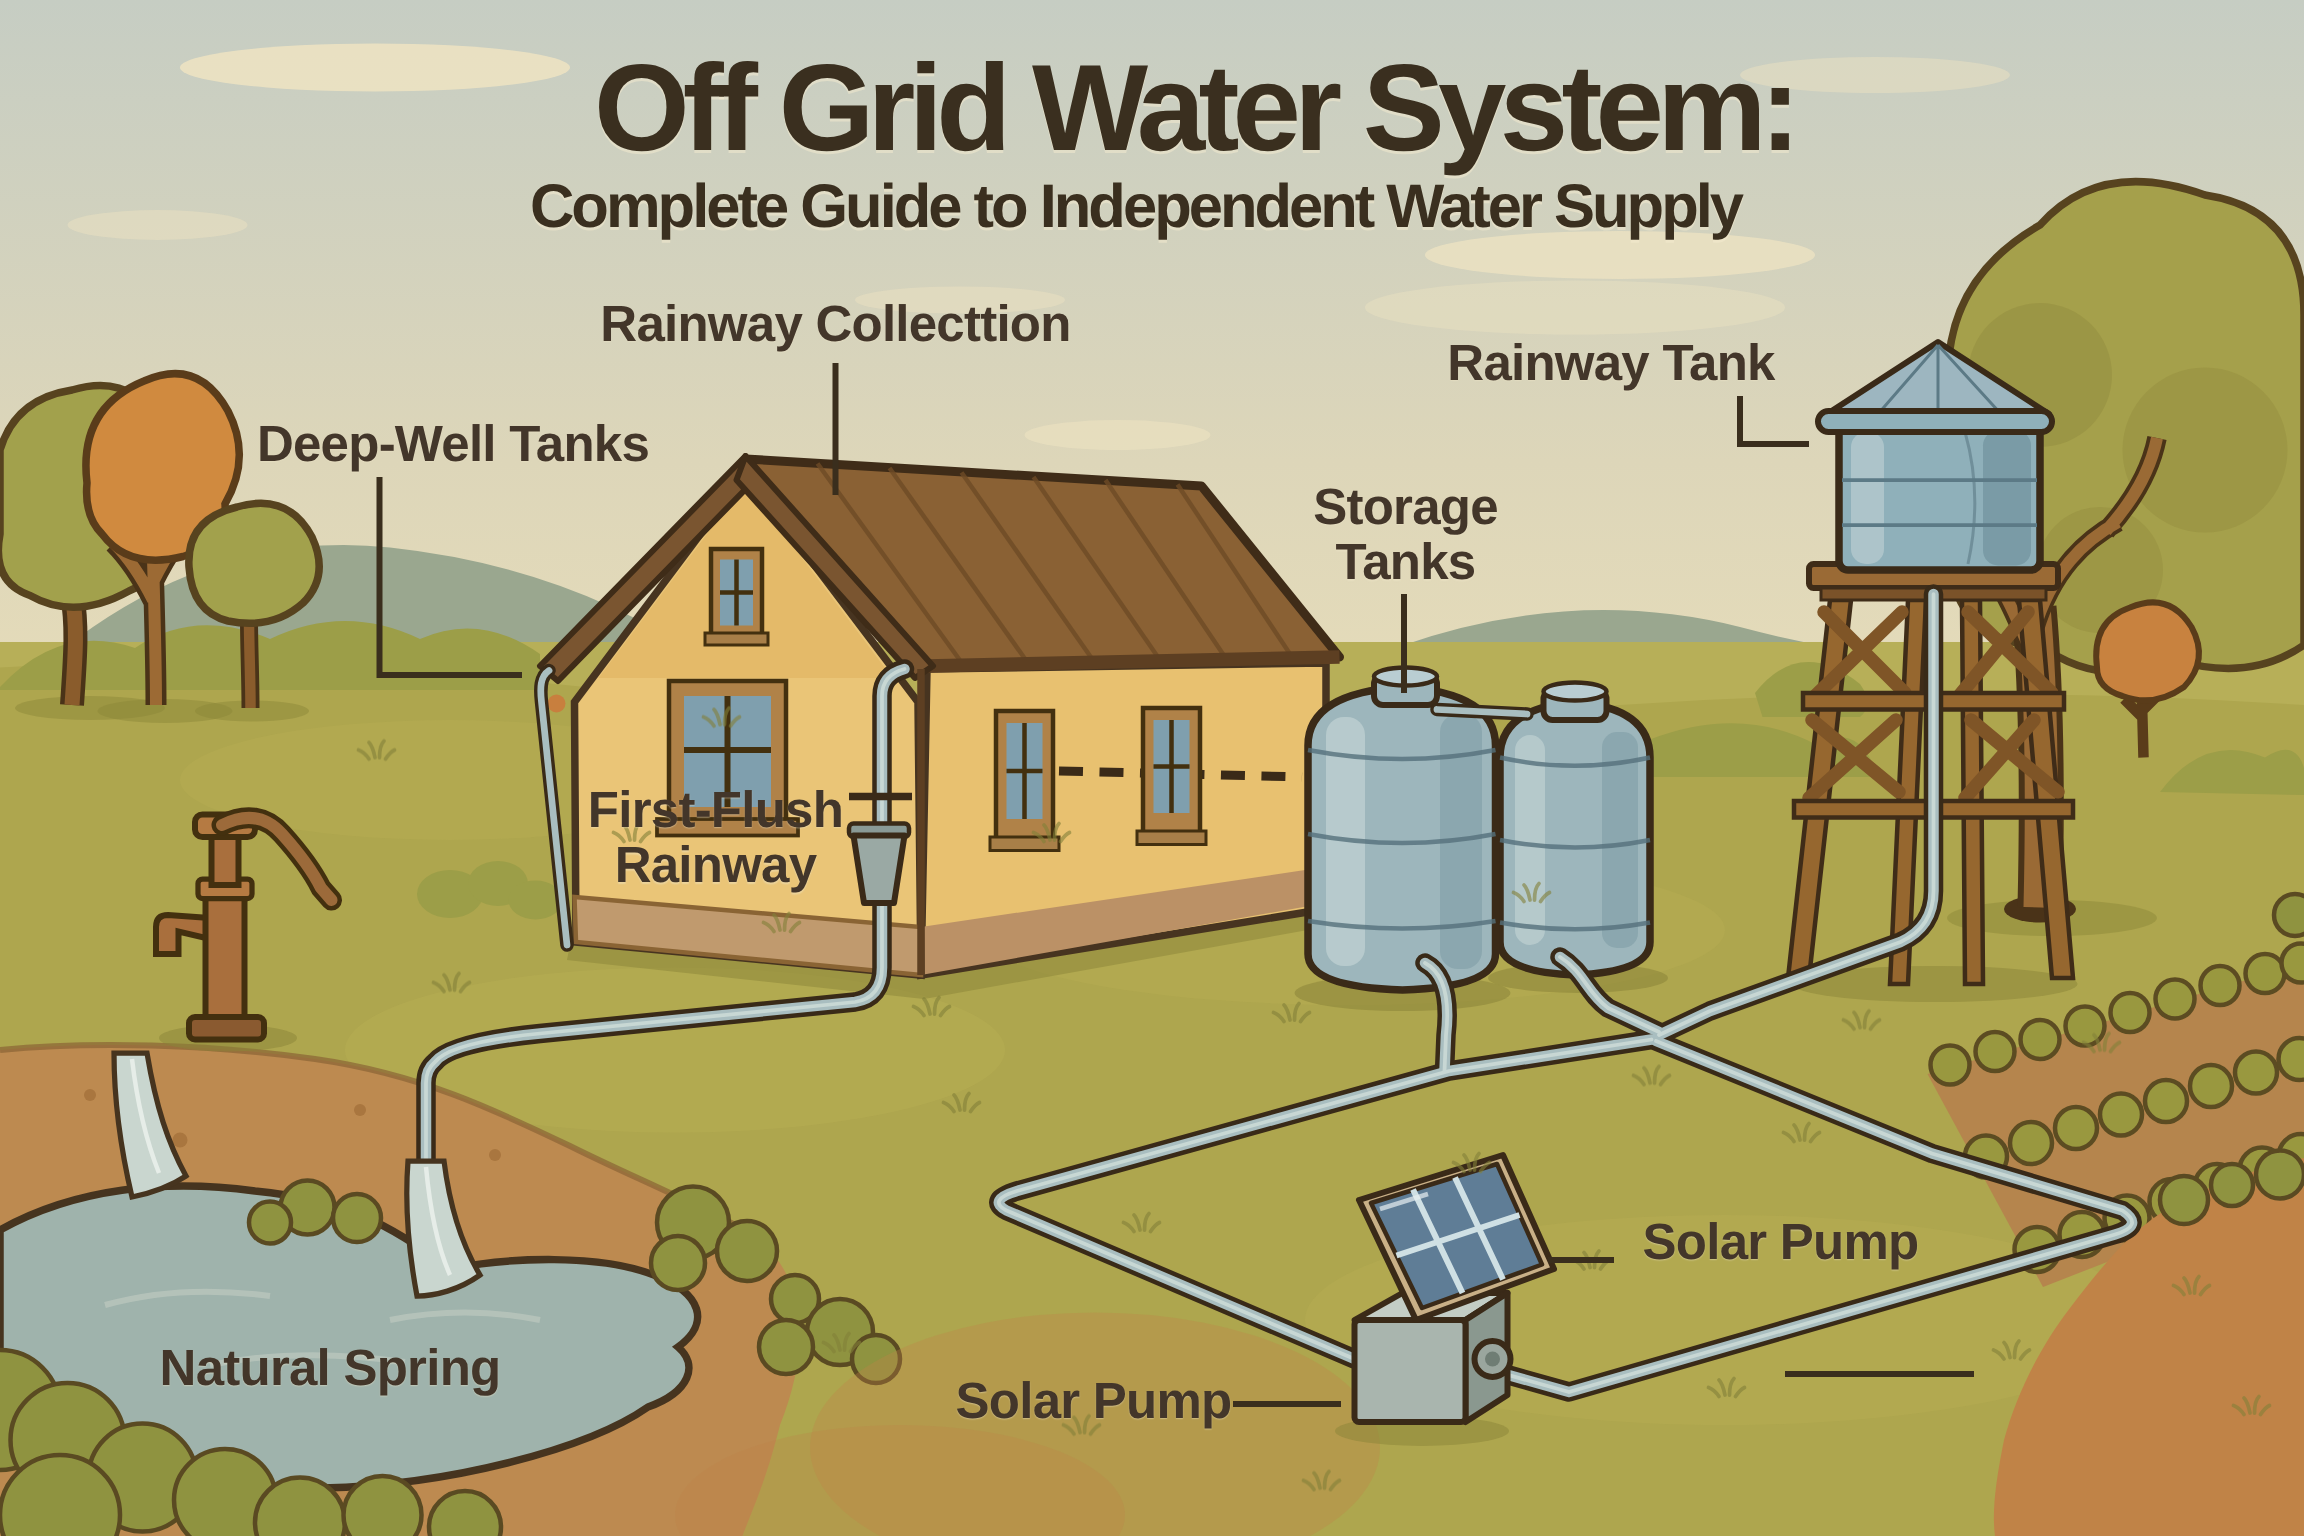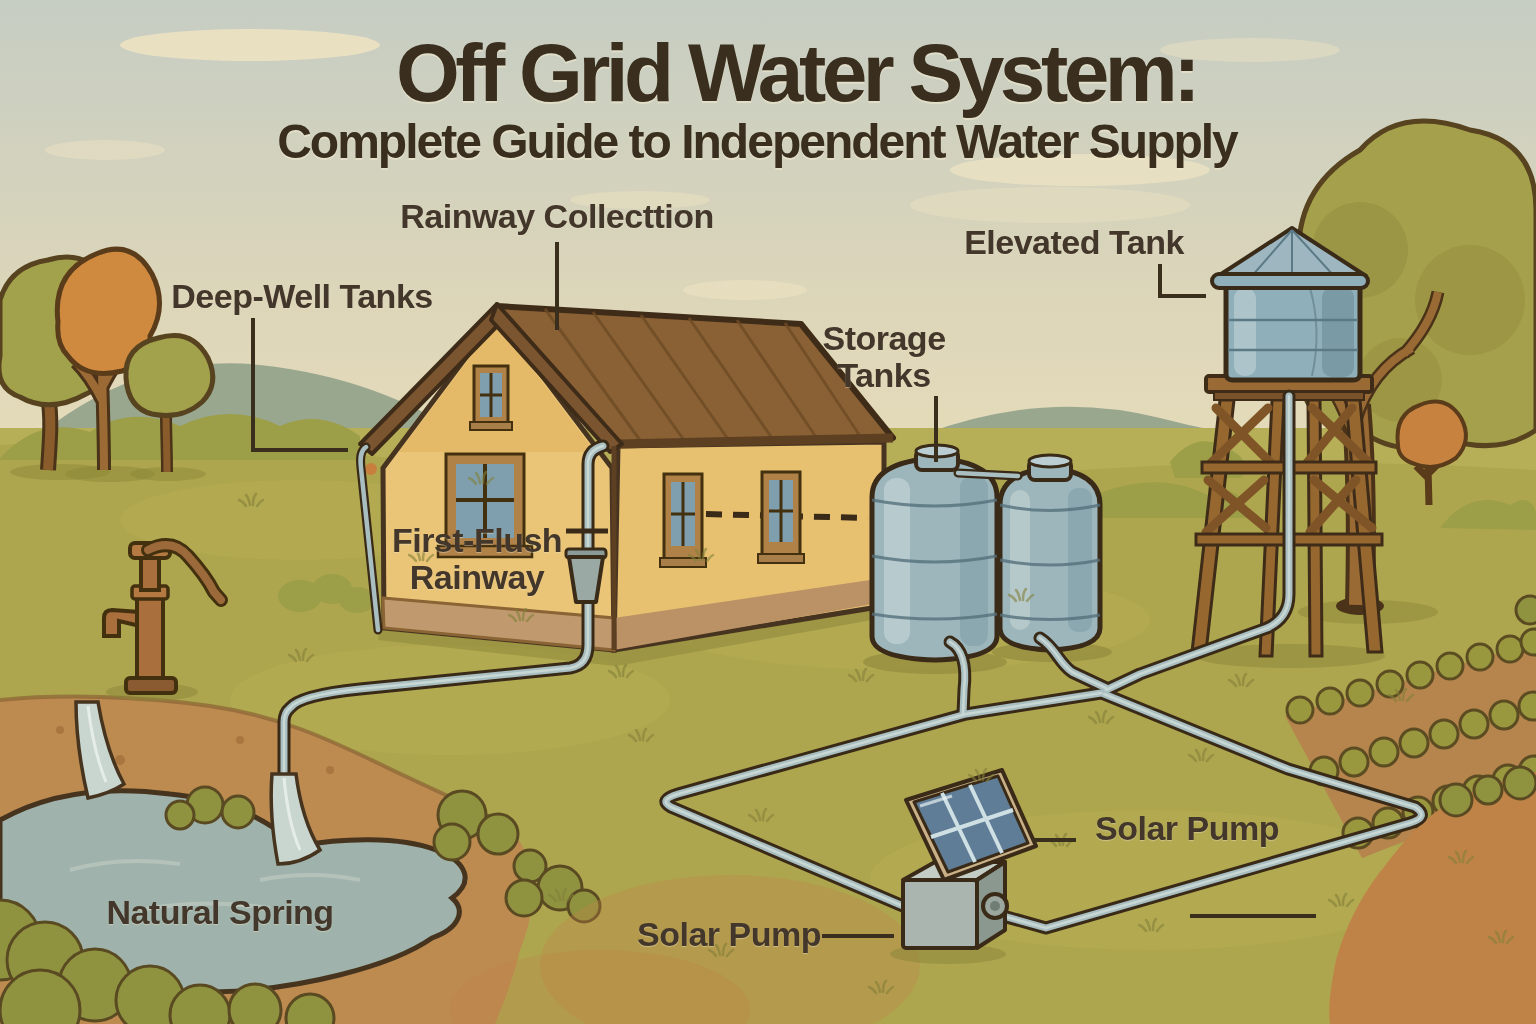--- a/index.html
+++ b/index.html
@@ -6,21 +6,21 @@
   .stage{position:relative;width:1536px;height:1024px;overflow:hidden;
          font-family:"Liberation Sans",sans-serif;}
   .stage svg{position:absolute;inset:0;display:block;}
   .lbl{position:absolute;transform:translateX(-50%);color:#43362a;font-weight:700;
        font-size:34px;letter-spacing:-0.5px;text-align:center;line-height:1.08;
        white-space:nowrap;text-shadow:0 1px 1px rgba(238,228,200,0.45);}
   .title{position:absolute;transform:translateX(-50%);color:#3a2f1f;font-weight:700;
          font-size:82px;letter-spacing:-4.5px;white-space:nowrap;
          text-shadow:0 2px 0 rgba(245,236,208,0.5);}
   .subtitle{position:absolute;transform:translateX(-50%);color:#3a2f1f;font-weight:700;
-         font-size:48px;letter-spacing:-2px;white-space:nowrap;
+         font-size:41px;letter-spacing:-2px;white-space:nowrap;
          text-shadow:0 2px 0 rgba(245,236,208,0.5);}
 </style>
 </head>
 <body>
 
 <div class="stage">
 
 <svg width="1536" height="1024" viewBox="0 0 1536 1024">
   <defs>
     <linearGradient id="skyG" x1="0" y1="0" x2="0" y2="1">
@@ -407,22 +407,22 @@
     <path d="M1032,840 L1076,840"></path>
     <path d="M1190,916 L1316,916"></path>
   </g>
 </svg>
 
 <div class="title" style="left:796px;top:26px;">Off Grid Water System:</div>
 <div class="subtitle" style="left:757px;top:114px;">Complete Guide to Independent Water Supply</div>
 
 <div class="lbl" style="left:557px;top:198px;">Rainway Collecttion</div>
 <div class="lbl" style="left:302px;top:278px;">Deep-Well Tanks</div>
-<div class="lbl" style="left:1074px;top:224px;">Elevated Tank</div>
-<div class="lbl" style="left:884px;top:320px;">
+<div class="lbl" style="left:1074px;top:224px;">Rainway Tank</div>
+<div class="lbl" style="left:937px;top:320px;">
   <div>Storage</div>
   <div>Tanks</div>
 </div>
 <div class="lbl" style="left:477px;top:522px;">
   <div>First-Flush</div>
   <div>Rainway</div>
 </div>
 <div class="lbl" style="left:220px;top:894px;text-align:right;">Natural Spring</div>
 <div class="lbl" style="left:729px;top:916px;">Solar Pump</div>
 <div class="lbl" style="left:1187px;top:810px;">Solar Pump</div>

